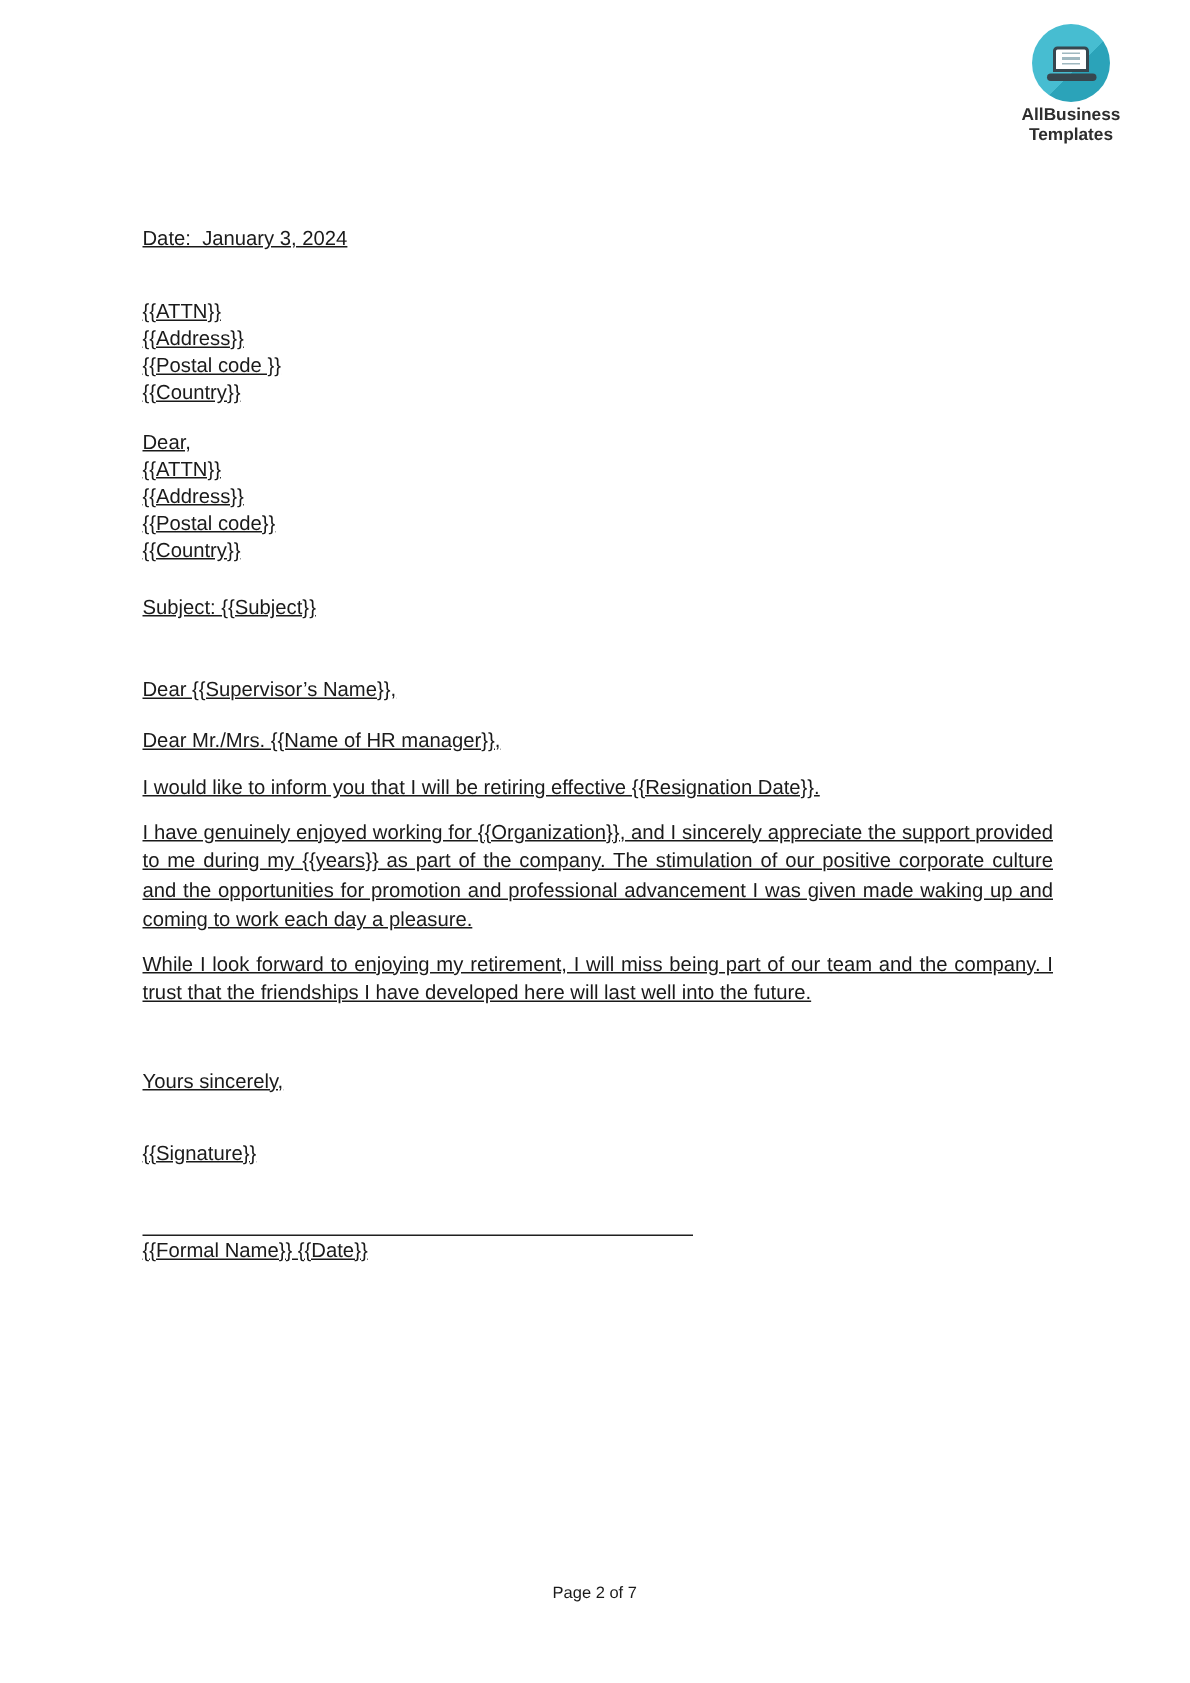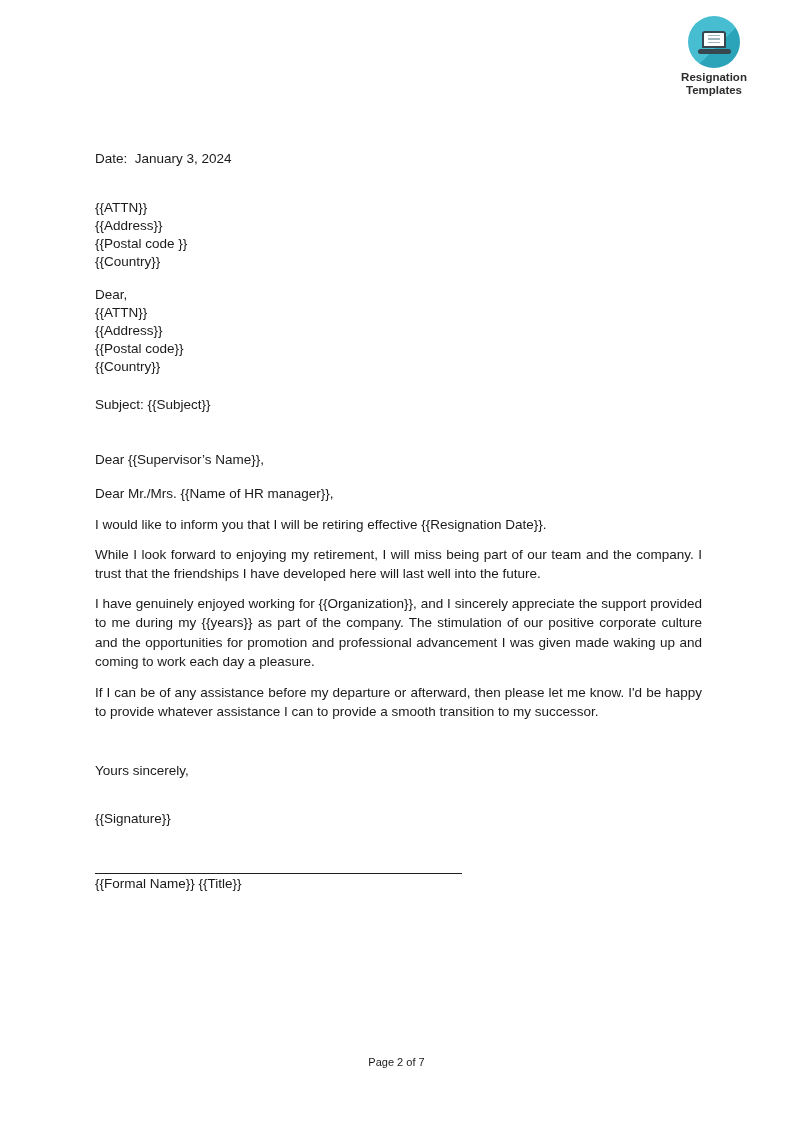--- a/index.html
+++ b/index.html
@@ -85,20 +85,21 @@
 
   
   .letter {
     position: absolute;
     top: 150px;
     left: 95px;
     width: 607px;
     font-size: 13.5px;
     line-height: 18px;
     color: #1a1a1a;
+    text-decoration: underline;
   }
   .date-line { white-space: pre-wrap; }
   .addr-block-to { margin-top: 31px; }
   .addr-block-from { margin-top: 15px; }
   .addr-block-to div, .addr-block-from div { line-height: 18px; }
   .subject-line { margin-top: 20px; }
   .salutation-1 { margin-top: 37px; }
   .salutation-2 { margin-top: 16px; }
   .para { line-height: 19.5px; }
   .para-1 { margin-top: 12px; }
@@ -136,21 +137,21 @@
       <div class="laptop">
         <div class="laptop-screen">
             <i></i>
             <i></i>
             <i></i>
           </div>
         <div class="laptop-base"></div>
       </div>
     </div>
     <div class="logo-text">
-      <div>Resignation</div>
+      <div>AllBusiness</div>
       <div>Templates</div>
     </div>
   </div>
 
 
   <div class="letter">
 
     <div class="date-line">Date:  January 3, 2024</div>
 
     <div class="addr-block-to">
@@ -167,29 +168,28 @@
       <div>{{Postal code}}</div>
       <div>{{Country}}</div>
     </div>
 
     <div class="subject-line">Subject: {{Subject}}</div>
 
     <div class="salutation-1">Dear {{Supervisor’s Name}},</div>
     <div class="salutation-2">Dear Mr./Mrs. {{Name of HR manager}},</div>
 
     <div class="para para-1">I would like to inform you that I will be retiring effective {{Resignation Date}}.</div>
+    <div class="para para-2">I have genuinely enjoyed working for {{Organization}}, and I sincerely appreciate the support provided to me during my {{years}} as part of the company. The stimulation of our positive corporate culture and the opportunities for promotion and professional advancement I was given made waking up and coming to work each day a pleasure.</div>
     <div class="para para-3">While I look forward to enjoying my retirement, I will miss being part of our team and the company. I trust that the friendships I have developed here will last well into the future.</div>
-    <div class="para para-2">I have genuinely enjoyed working for {{Organization}}, and I sincerely appreciate the support provided to me during my {{years}} as part of the company. The stimulation of our positive corporate culture and the opportunities for promotion and professional advancement I was given made waking up and coming to work each day a pleasure.</div>
-    <div class="para para-4">If I can be of any assistance before my departure or afterward, then please let me know. I'd be happy to provide whatever assistance I can to provide a smooth transition to my successor.</div>
 
     <div class="closing-line">Yours sincerely,</div>
 
     <div class="signature-placeholder">{{Signature}}</div>
 
     <div class="signature-rule"></div>
 
-    <div class="signature-name-line">{{Formal Name}} {{Title}}</div>
+    <div class="signature-name-line">{{Formal Name}} {{Date}}</div>
 
   </div>
 
   <div class="footer">Page 2 of 7</div>
 
 </div>
 
 </body></html>

